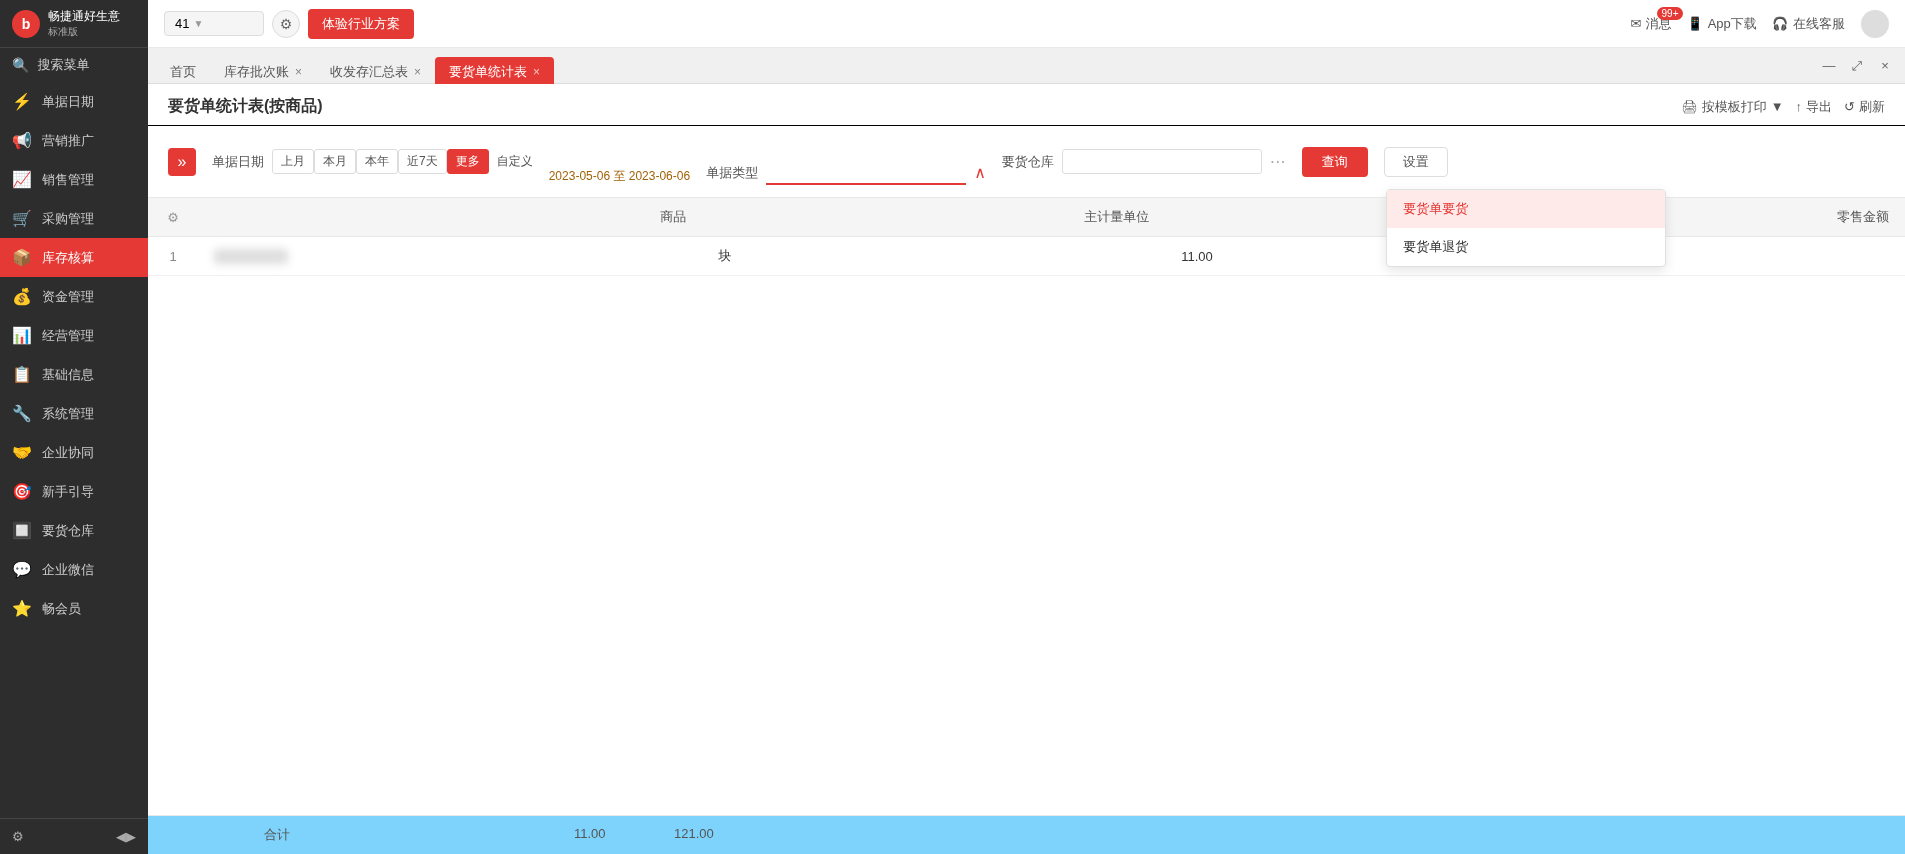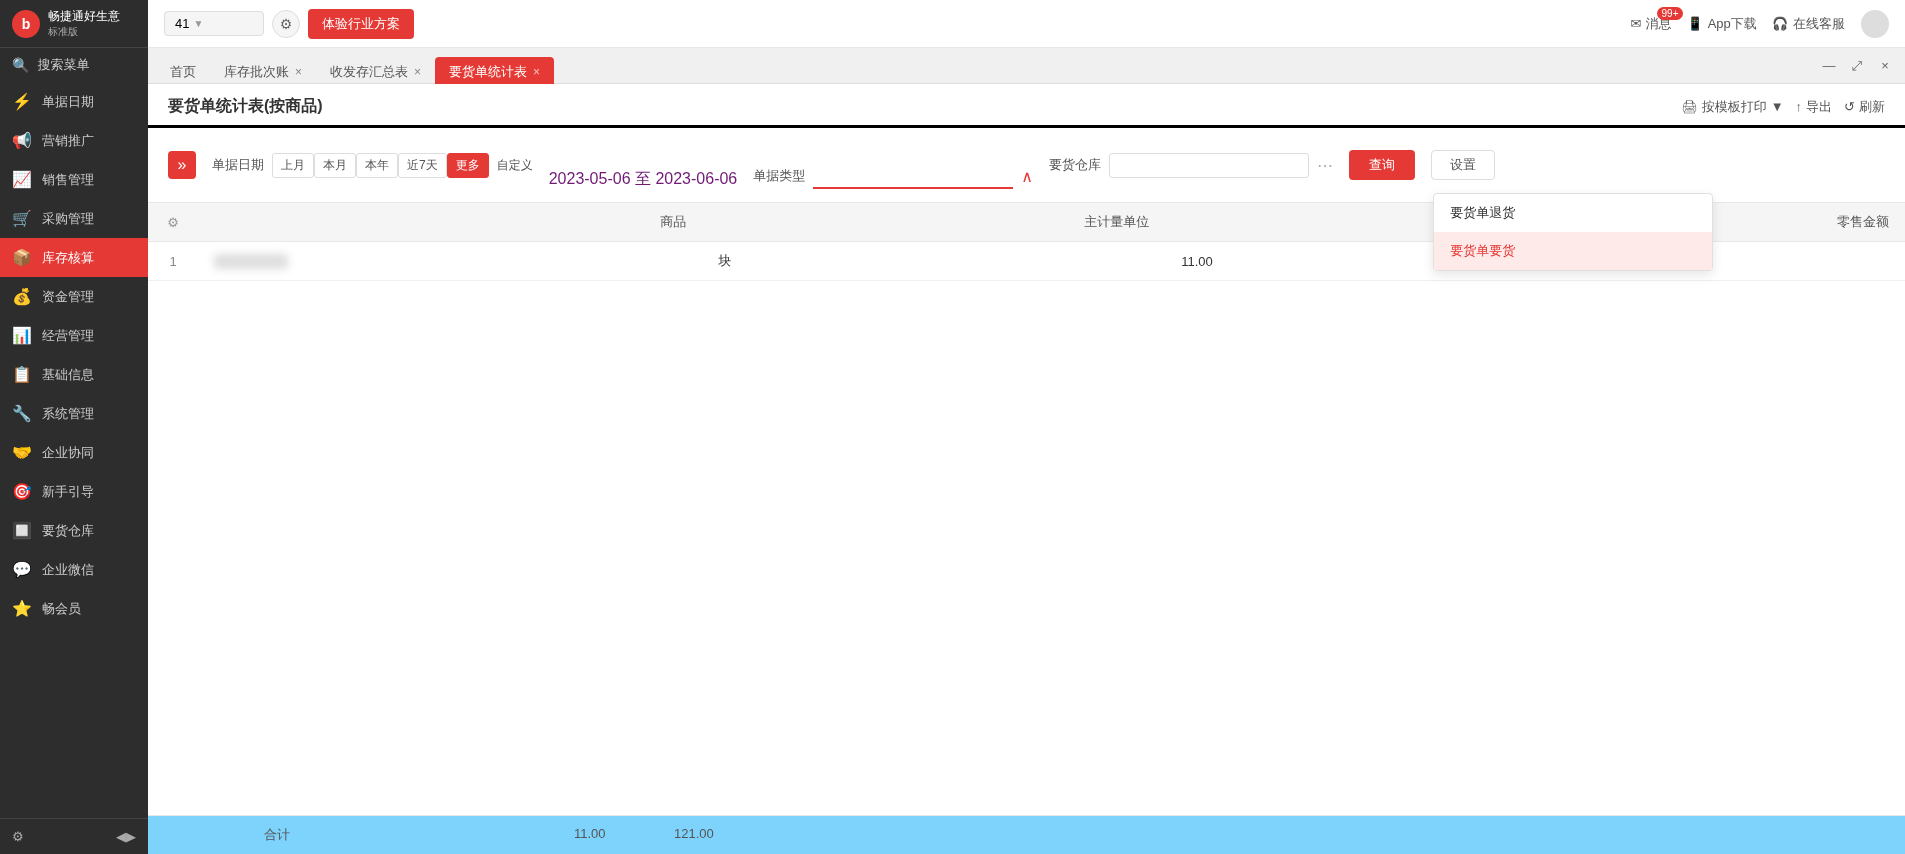--- a/index.html
+++ b/index.html
@@ -220,21 +220,21 @@
       flex-direction: column;
     }
 
     
     .page-header {
       background: #fff;
       padding: 12px 20px 8px;
       display: flex;
       align-items: center;
       justify-content: space-between;
-      border-bottom: 3px solid #000000;
+      border-bottom: 1px solid #000000;
       flex-shrink: 0;
     }
     .page-title {
       font-size: 16px;
       font-weight: bold;
       color: #333;
     }
     .page-actions {
       display: flex;
       align-items: center;
@@ -300,22 +300,22 @@
       color: #ffffff;
       border-color: #e53935;
     }
     .custom-btn {
       padding: 3px 8px;
       color: #555;
       cursor: pointer;
       font-size: 12px;
     }
     .date-range-text {
-      font-size: 16px;
-      color: #701a75;
+      font-size: 12px;
+      color: #a16207;
       margin-top: 29px;
     }
 
     
     .filter-dropdown-group {
       display: flex;
       align-items: center;
       gap: 8px;
       position: relative;
       margin-top: 22px;
@@ -617,25 +617,25 @@
         </div>
         <span class="date-range-text">2023-05-06 至 2023-06-06</span>
       </div>
 
       <div class="filter-dropdown-group">
         <span class="filter-label">单据类型</span>
         <input class="dropdown-input" type="text" value="" style="">
         <span class="dropdown-arrow">∧</span>
 
         <div class="dropdown-popup">
+          <div class="dropdown-item selected">
+            <span>要货单要货</span>
+          </div>
           <div class="dropdown-item">
             <span>要货单退货</span>
-          </div>
-          <div class="dropdown-item selected">
-            <span>要货单要货</span>
           </div>
         </div>
       </div>
 
       <div class="warehouse-filter">
         <span class="filter-label">要货仓库</span>
         <input class="warehouse-input" type="text" value="" style="">
         <span class="more-options-btn">⋯</span>
       </div>
 

